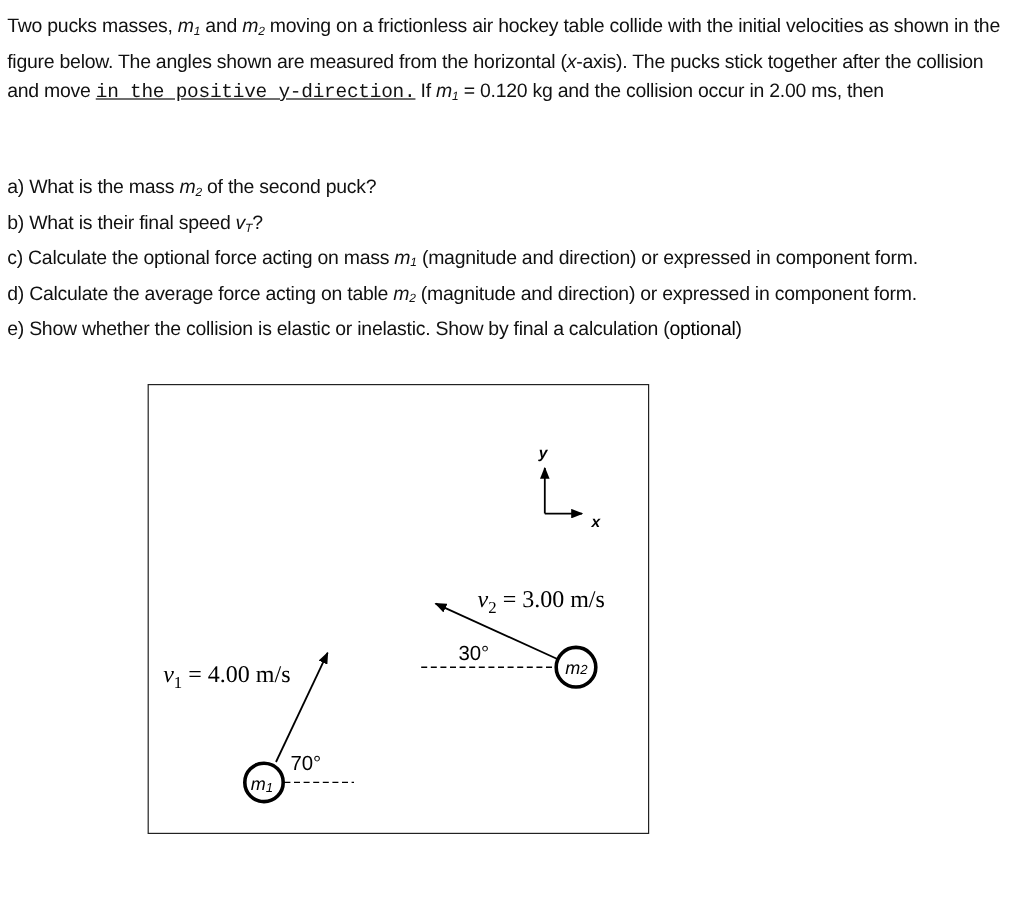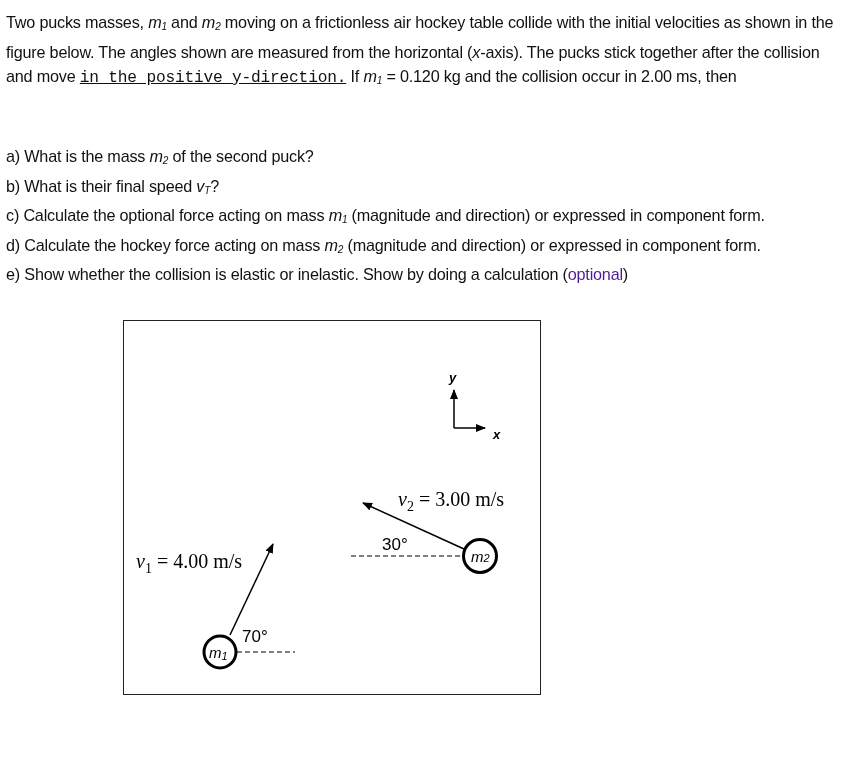--- a/index.html
+++ b/index.html
@@ -5,40 +5,40 @@
   html, body { margin: 0; padding: 0; background: #ffffff; }
   body { width: 843px; height: 762px; position: relative; overflow: hidden;
          font-family: "DejaVu Sans", sans-serif; color: #111; }
   .para { position: absolute; left: 6px; width: 830px; font-size: 16.2px; line-height: 24.5px;
           font-family: "Liberation Sans Narrow", "Liberation Sans", sans-serif; letter-spacing: -0.2px; }
   #intro { top: 10px; }
   #questions { top: 130px; margin-top: 14px; }
   .q { display: block; }
   .u { text-decoration: underline; font-family: Liberation Mono, monospace; }
   .it { font-style: italic; }
-  .red { color: #4c1d95; }
+  .red { color: #000000; }
   sub { font-size: 10px; vertical-align: -2px; }
   #figure { position: absolute; left: 123px; top: 320px; width: 418px; height: 375px;
             border: 1.5px solid #222; box-sizing: border-box; }
   svg { position: absolute; left: 0; top: 0; }
   .serif { font-family: "Liberation Serif", serif; }
 </style>
 </head>
 <body>
 
 <div id="intro" class="para">
   <span>Two pucks masses, </span><span class="it"><span>m</span><sub>1</sub></span><span> and </span><span class="it"><span>m</span><sub>2</sub></span><span> moving on a frictionless air hockey table collide with the initial velocities as shown in the figure below.  The angles shown are measured from the horizontal (</span><span class="it">x</span><span>-axis).  The pucks stick together after the collision and move </span><span class="u">in the positive y-direction.</span><span> If </span><span class="it"><span>m</span><sub>1</sub></span><span> = 0.120 kg and the collision occur in 2.00 ms, then</span>
 </div>
 
 <div id="questions" class="para">
   <span class="q"><span>a) What is the mass </span><span class="it"><span>m</span><sub>2</sub></span><span> of the second puck?</span></span>
   <span class="q"><span>b) What is their final speed </span><span class="it"><span>v</span><sub>T</sub></span><span>?</span></span>
   <span class="q"><span>c) Calculate the optional force acting on mass </span><span class="it"><span>m</span><sub>1</sub></span><span> (magnitude and direction) or expressed in component form.</span></span>
-  <span class="q"><span>d) Calculate the hockey force acting on mass </span><span class="it"><span>m</span><sub>2</sub></span><span> (magnitude and direction) or expressed in component form.</span></span>
-  <span class="q"><span>e) Show whether the collision is elastic or inelastic. Show by doing a calculation (</span><span class="red">optional</span><span>)</span></span>
+  <span class="q"><span>d) Calculate the average force acting on table </span><span class="it"><span>m</span><sub>2</sub></span><span> (magnitude and direction) or expressed in component form.</span></span>
+  <span class="q"><span>e) Show whether the collision is elastic or inelastic. Show by final a calculation (</span><span class="red">optional</span><span>)</span></span>
 </div>
 
 <div id="figure">
   <svg width="418" height="375" viewBox="123 320 418 375" xmlns="http://www.w3.org/2000/svg">
     <defs>
       <marker id="ah" markerWidth="10" markerHeight="8" refX="9" refY="4" orient="auto" markerUnits="userSpaceOnUse">
         <path d="M0,0 L10,4 L0,8 Z" fill="#000"></path>
       </marker>
     </defs>
 

